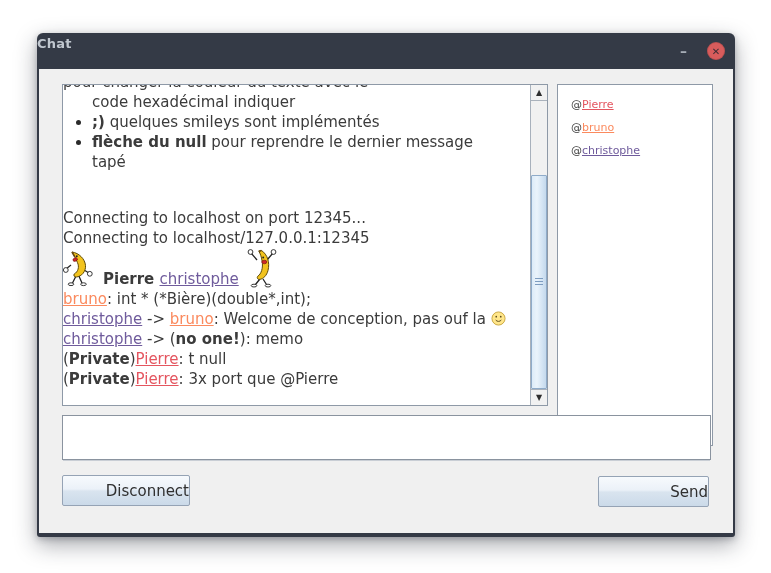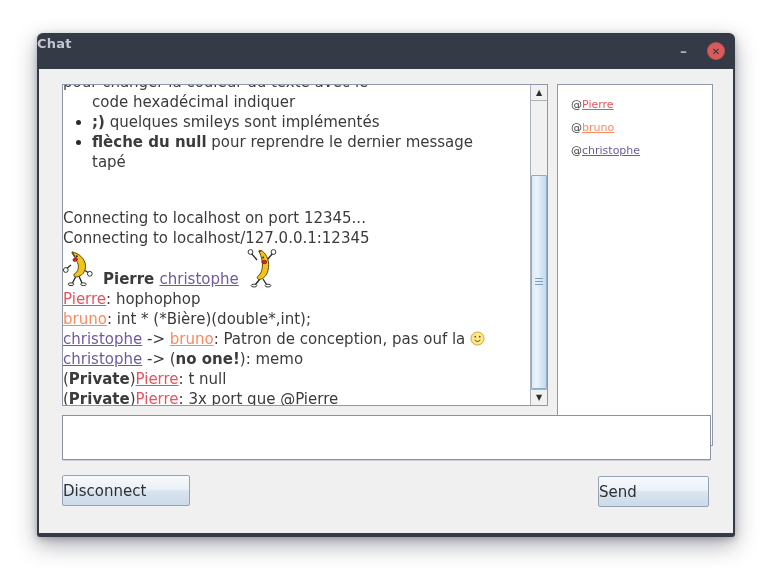--- a/index.html
+++ b/index.html
@@ -87,21 +87,21 @@
   .message-input {
     position:absolute; left:23px; top:346px; width:649px; height:45px;
     background:#ffffff; border:1px solid #8a939f; resize:none; outline:none;
     font-family:"DejaVu Sans","Liberation Sans",sans-serif; font-size:15px; color:#3b3b3b;
     padding:4px 6px; box-shadow:0 2px 0 -1px #c9ced5;
   }
   .btn {
     position:absolute; height:31px; border:1px solid #95a3b5; border-radius:2px;
     background:linear-gradient(180deg,#f7fafd 0%,#ebf1f8 45%,#d9e4ef 52%,#cbdae9 100%);
     font-family:"DejaVu Sans","Liberation Sans",sans-serif;
-    font-size:15px; color:#2f2f2f; text-align:left; cursor:default;
+    font-size:15px; color:#2f2f2f; text-align:right; cursor:default;
   }
   .btn-disconnect { left:23px; top:406px; width:128px; }
   .btn-send { left:559px; top:407px; width:111px; }
 </style>
 </head>
 <body>
 
 <div class="window">
   <div class="titlebar">
     <span class="title">Chat</span>
@@ -142,23 +142,22 @@
               <path d="M20 12 L26 5" stroke="#222" stroke-width="1.3" fill="none"></path>
               <circle cx="26.5" cy="4" r="2.4" fill="#fff" stroke="#222" stroke-width="0.9"></circle>
               <path d="M14.5 2.5 C20.5 6.5 23 14.5 21 22.5 C19.7 27.5 16.5 30.8 12.7 31.4 C10.6 31.7 9.6 29.8 10.7 28.3 C14.3 26 16.3 20 15.1 13 C14.4 9 13.3 5.3 11.8 3.2 Z" fill="#f2c31d" stroke="#5e4a07" stroke-width="1"></path>
               <path d="M14.5 2.5 C13.6 2.9 12.6 3 11.8 3.2" stroke="#6b4a12" stroke-width="1.8" fill="none"></path>
               <circle cx="16.2" cy="9.5" r="0.95" fill="#222"></circle>
               <ellipse cx="17.3" cy="14" rx="2.5" ry="1.8" fill="#cf2727" stroke="#7d1212" stroke-width="0.7"></ellipse>
               <path d="M12.5 31.5 L8.5 36.5 M16 31 L19.5 36.5" stroke="#222" stroke-width="1.3" fill="none"></path>
               <ellipse cx="7" cy="37.6" rx="2.8" ry="1.4" fill="#fff" stroke="#222" stroke-width="0.9"></ellipse>
               <ellipse cx="21" cy="37.6" rx="2.8" ry="1.4" fill="#fff" stroke="#222" stroke-width="0.9"></ellipse>
             </svg></div>
-          <div class="line msg"><a class="userlink" style="color: rgb(228, 85, 95);">Pierre</a><span class="seg-plain">: hophophop</span></div>
           <div class="line msg"><a class="userlink" style="color: rgb(251, 138, 94);">bruno</a><span class="seg-plain">: int * (*Bière)(double*,int);</span></div>
-          <div class="line msg"><a class="userlink" style="color: rgb(111, 91, 156);">christophe</a><span class="seg-plain"> -&gt; </span><a class="userlink" style="color: rgb(251, 138, 94);">bruno</a><span class="seg-plain">: Patron de conception, pas ouf la </span><svg class="icon-smiley" width="15" height="15" viewBox="0 0 16 16">
+          <div class="line msg"><a class="userlink" style="color: rgb(111, 91, 156);">christophe</a><span class="seg-plain"> -&gt; </span><a class="userlink" style="color: rgb(251, 138, 94);">bruno</a><span class="seg-plain">: Welcome de conception, pas ouf la </span><svg class="icon-smiley" width="15" height="15" viewBox="0 0 16 16">
               <circle cx="8" cy="8" r="7" fill="#ffe68a" stroke="#c9a53f" stroke-width="1"></circle>
               <circle cx="5.6" cy="6" r="0.9" fill="#5a4a1e"></circle>
               <circle cx="10.4" cy="6" r="0.9" fill="#5a4a1e"></circle>
               <path d="M5 9.6 C6.5 11.6 9.5 11.6 11 9.6" stroke="#5a4a1e" stroke-width="1" fill="none"></path>
             </svg></div>
           <div class="line msg"><a class="userlink" style="color: rgb(111, 91, 156);">christophe</a><span class="seg-plain"> -&gt; (</span><span class="seg-bold">no one!</span><span class="seg-plain">): memo</span></div>
           <div class="line msg"><span class="seg-plain">(</span><span class="seg-bold">Private</span><span class="seg-plain">)</span><a class="userlink" style="color: rgb(228, 85, 95);">Pierre</a><span class="seg-plain">: t null</span></div>
           <div class="line msg"><span class="seg-plain">(</span><span class="seg-bold">Private</span><span class="seg-plain">)</span><a class="userlink" style="color: rgb(228, 85, 95);">Pierre</a><span class="seg-plain">: 3x port que @Pierre</span></div>
         </div>
       <div class="scrollbar">

